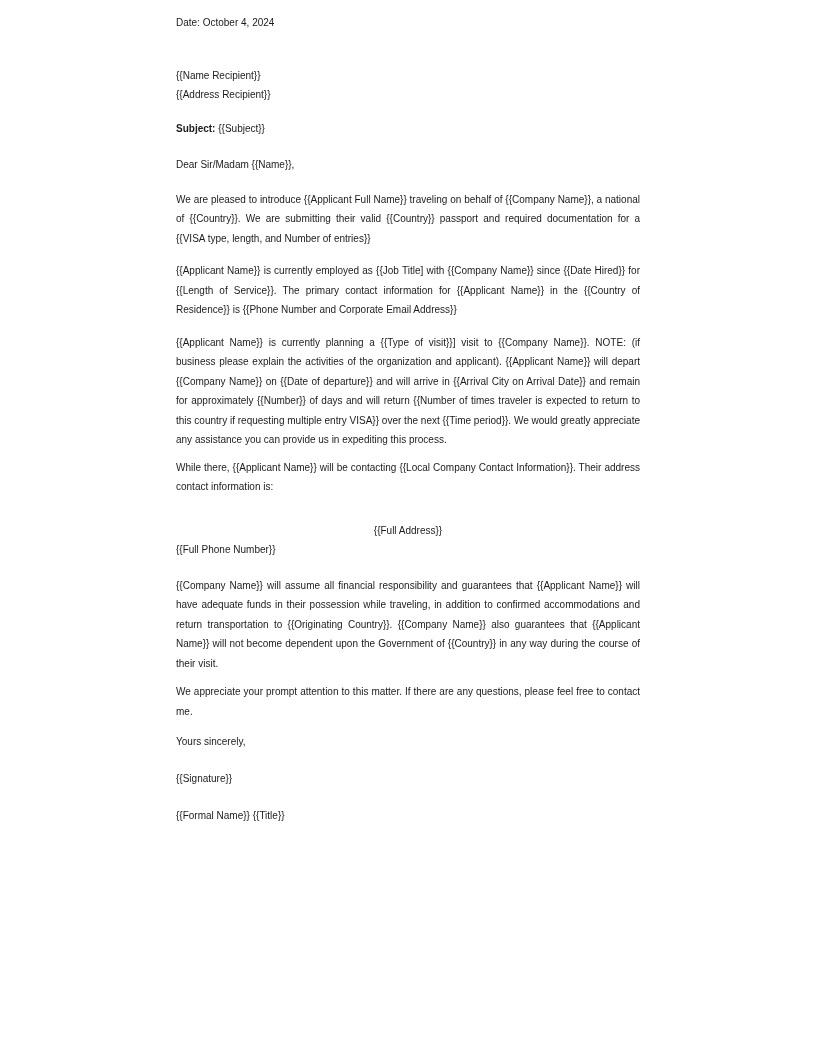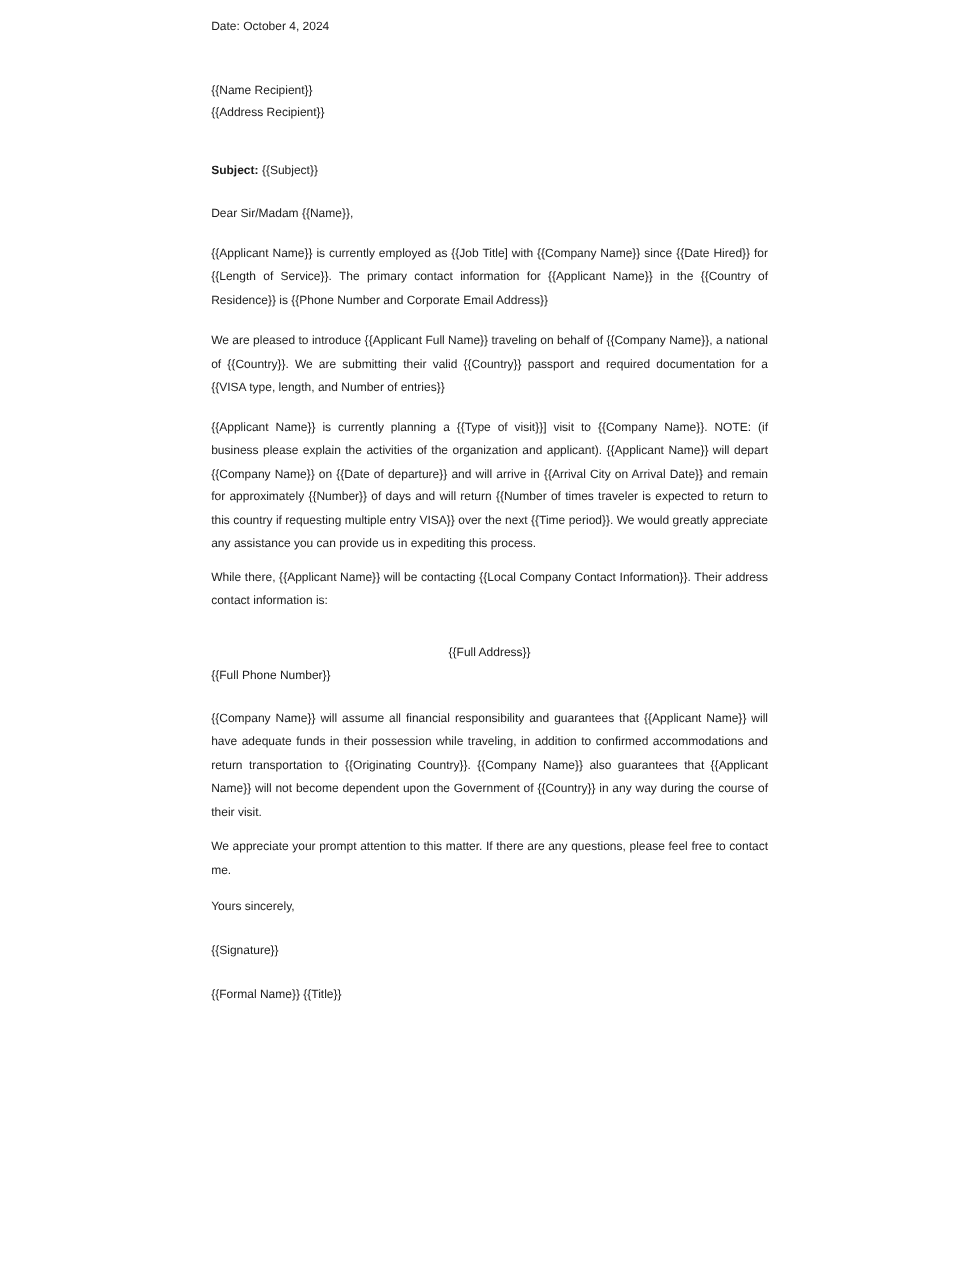--- a/index.html
+++ b/index.html
@@ -49,21 +49,21 @@
   p {
     margin: 0;
     font-size: 10px;
     line-height: 19.5px;
   }
   .just { text-align: justify; }
   .b { font-weight: bold; }
 
   .date-line   { margin-top: 13px; }
   .recip-1     { margin-top: 33px; }
-  .subject     { margin-top: 28px; }
+  .subject     { margin-top: 14px; }
   .greeting    { margin-top: 17px; }
   .para-1      { margin-top: 15px; }
   .para-2      { margin-top: 13px; }
   .para-3      { margin-top: 13px; }
   .para-4      { margin-top: 8px;  }
   .addr-1      { margin-top: 24px; text-align: center; }
   .para-5      { margin-top: 16px; }
   .para-6      { margin-top: 9px;  }
   .closing     { margin-top: 11px; }
   .signature   { margin-top: 17px; }
@@ -99,22 +99,22 @@
 
     <p class="date-line">Date: October 4, 2024</p>
 
     <p class="recip-1">{{Name Recipient}}</p>
     <p class="recip-2">{{Address Recipient}}</p>
 
     <p class="subject"><span class="b">Subject:</span><span> {{Subject}}</span></p>
 
     <p class="greeting">Dear Sir/Madam {{Name}},</p>
 
+    <p class="just para-1">We are pleased to introduce {{Applicant Full Name}} traveling on behalf of {{Company Name}}, a national of {{Country}}. We are submitting their valid {{Country}} passport and required documentation for a {{VISA type, length, and Number of entries}}</p>
     <p class="just para-2">{{Applicant Name}} is currently employed as {{Job Title] with {{Company Name}} since {{Date Hired}} for {{Length of Service}}. The primary contact information for {{Applicant Name}} in the {{Country of Residence}} is {{Phone Number and Corporate Email Address}}</p>
-    <p class="just para-1">We are pleased to introduce {{Applicant Full Name}} traveling on behalf of {{Company Name}}, a national of {{Country}}. We are submitting their valid {{Country}} passport and required documentation for a {{VISA type, length, and Number of entries}}</p>
     <p class="just para-3">{{Applicant Name}} is currently planning a {{Type of visit}}] visit to {{Company Name}}. NOTE: (if business please explain the activities of the organization and applicant). {{Applicant Name}} will depart {{Company Name}} on {{Date of departure}} and will arrive in {{Arrival City on Arrival Date}} and remain for approximately {{Number}} of days and will return {{Number of times traveler is expected to return to this country if requesting multiple entry VISA}} over the next {{Time period}}. We would greatly appreciate any assistance you can provide us in expediting this process.</p>
     <p class="just para-4">While there, {{Applicant Name}} will be contacting {{Local Company Contact Information}}. Their address contact information is:</p>
 
     <p class="addr-1">{{Full Address}}</p>
     <p class="addr-2">{{Full Phone Number}}</p>
 
     <p class="just para-5">{{Company Name}} will assume all financial responsibility and guarantees that {{Applicant Name}} will have adequate funds in their possession while traveling, in addition to confirmed accommodations and return transportation to {{Originating Country}}. {{Company Name}} also guarantees that {{Applicant Name}} will not become dependent upon the Government of {{Country}} in any way during the course of their visit.</p>
     <p class="just para-6">We appreciate your prompt attention to this matter. If there are any questions, please feel free to contact me.</p>
 
     <p class="closing">Yours sincerely,</p>

